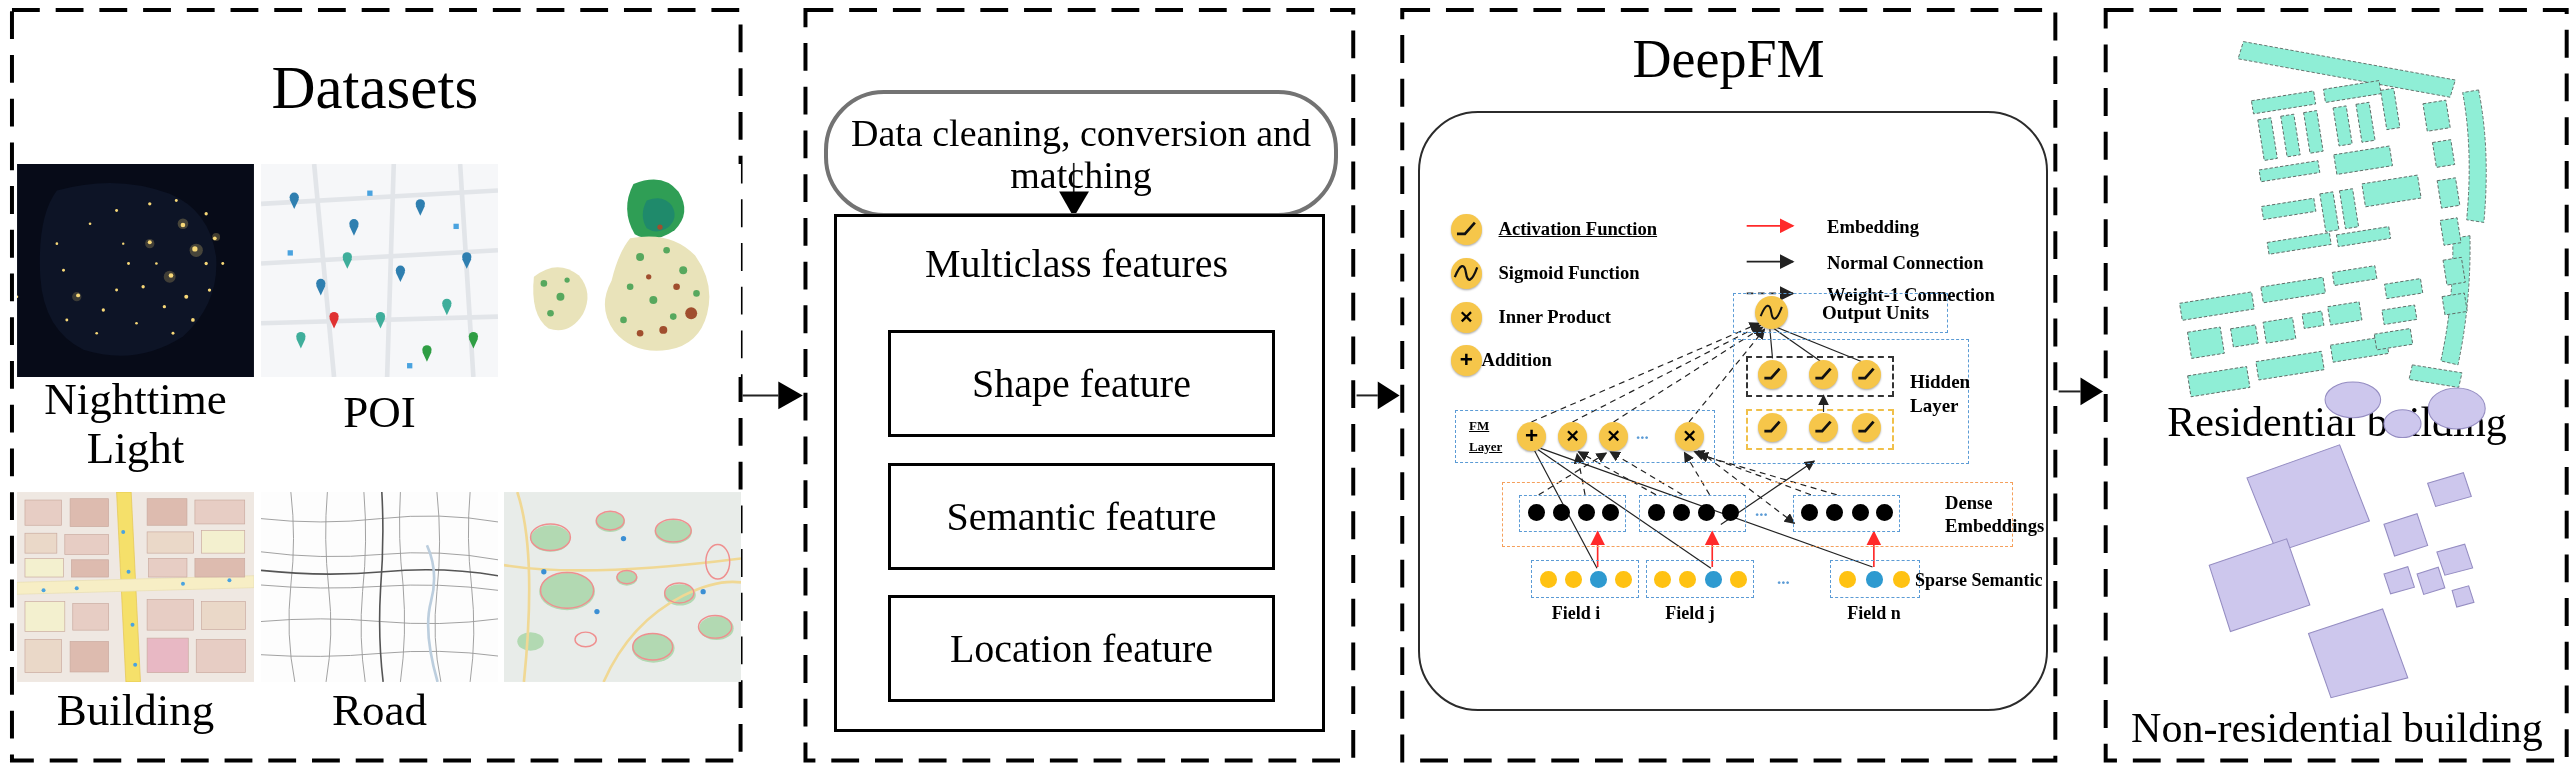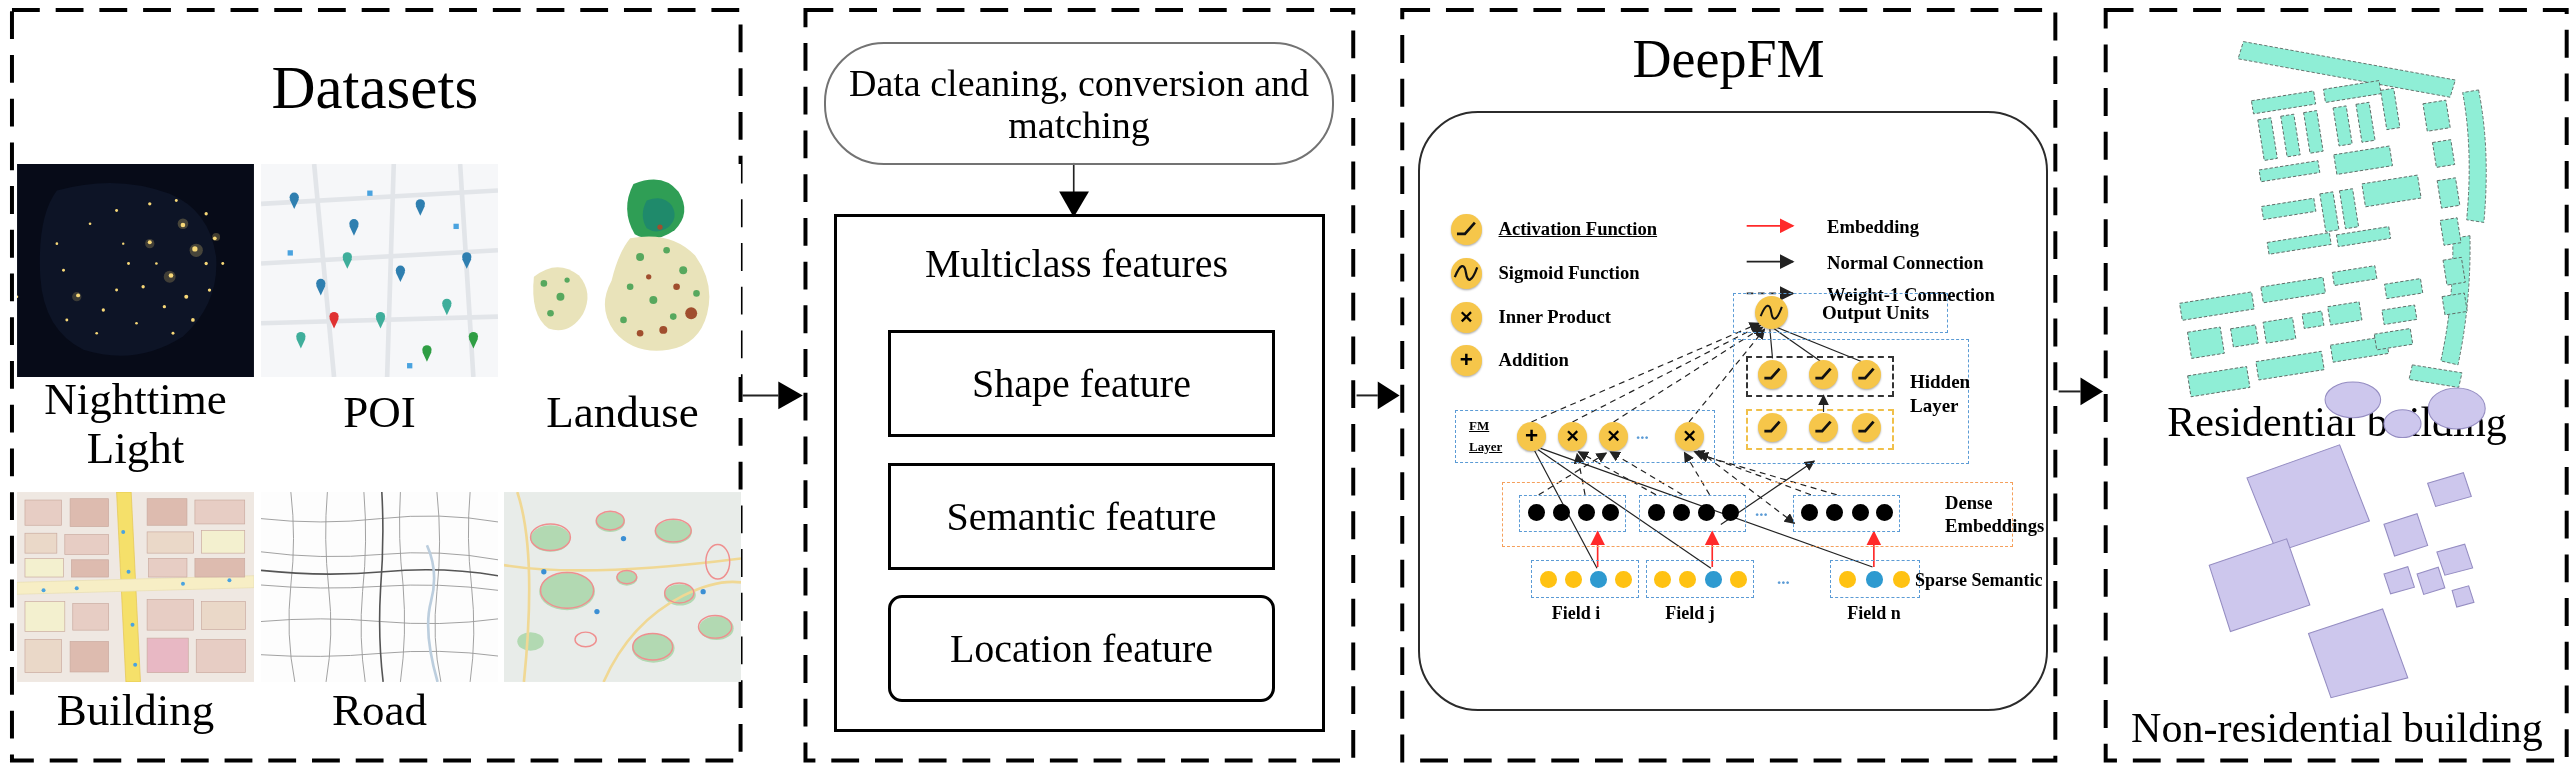--- a/index.html
+++ b/index.html
@@ -1,21 +1,21 @@
 <!DOCTYPE html>
 <html style="font-size:10.6px"><head>
 <meta charset="utf-8">
 <style>
   html,body{margin:0;padding:0;background:#fff;}
   .canvas{position:relative;width:2576px;height:769px;background:#fff;
           font-family:"Liberation Serif","DejaVu Serif",serif;color:#000;overflow:hidden;}
   .abs{position:absolute;}
   .lbl{position:absolute;text-align:center;}
-  .pill{position:absolute;border:2px solid #737373;border-radius:60px;display:flex;
-        align-items:center;justify-content:center;text-align:center;}
+  .pill{position:absolute;border:4px solid #737373;border-radius:60px;display:flex;
+        align-items:center;justify-content:center;text-align:center;margin-top:48px;}
   .solidbox{position:absolute;border:3.3px solid #000;}
   .featbox{position:absolute;border:3.3px solid #000;display:flex;align-items:center;justify-content:center;}
   .round{position:absolute;border:2px solid #2b2b2b;border-radius:60px;}
   .dbox{position:absolute;border:1.7px dashed #5B9BD5;}
   .node{position:absolute;width:29px;height:29px;border-radius:50%;background:#F6C64A;
         display:flex;align-items:center;justify-content:center;box-shadow:0 1.3px 2px rgba(0,0,0,.3);}
   .bignode{position:absolute;width:33px;height:33px;border-radius:50%;background:#F6C64A;
         display:flex;align-items:center;justify-content:center;box-shadow:0 1.3px 2px rgba(0,0,0,.3);}
   .glyph{font-weight:bold;font-size:20px;line-height:1;font-family:"Liberation Sans",sans-serif;}
   .dot{position:absolute;border-radius:50%;}
@@ -234,21 +234,20 @@
       <g fill="#a04e2e">
         <circle cx="282" cy="225" r="9"></circle>
           <circle cx="240" cy="250" r="6"></circle>
           <circle cx="205" cy="255" r="5"></circle>
         <circle cx="260" cy="185" r="5"></circle>
           <circle cx="218" cy="170" r="4"></circle>
           <circle cx="235" cy="95" r="4"></circle>
       </g>
     </svg>
   </div>
-  <div class="lbl" style="left:504px;top:386px;width:237px;font-size:45px;">Landuse</div>
 
   <div class="imgbox" style="left:17px;top:492px;">
     <svg width="237" height="190" viewBox="0 0 357 286">
       <rect width="357" height="286" fill="#efe8e2"></rect>
       <polygon points="150,0 172,0 186,286 164,286" fill="#f5e06a" stroke="#e3c44d"></polygon>
       <polygon points="0,136 357,126 357,144 0,154" fill="#f7eec5" stroke="#e8ddb0"></polygon>
       <g stroke="#c9a99e" stroke-width="1">
         <rect x="12" y="12" width="55" height="38" fill="#e7cdc4"></rect>
           <rect x="80" y="10" width="58" height="42" fill="#ddbbaf"></rect>
         <rect x="12" y="62" width="48" height="30" fill="#ead8c8"></rect>
@@ -355,21 +354,21 @@
 
   <div class="solidbox" style="left:834px;top:214px;width:485px;height:512px;"></div>
   <div class="lbl" style="left:834px;top:240px;width:485px;font-size:40px;">Multiclass features</div>
 
   <div class="featbox" style="left:888px;top:330px;width:381px;height:101px;font-size:40px;">
     <span>Shape feature</span>
   </div>
   <div class="featbox" style="left:888px;top:463px;width:381px;height:101px;font-size:40px;">
     <span>Semantic feature</span>
   </div>
-  <div class="featbox" style="left:888px;top:595px;width:381px;height:101px;font-size:40px;border-radius:14px;">
+  <div class="featbox" style="left:888px;top:595px;width:381px;height:101px;font-size:40px;">
     <span>Location feature</span>
   </div>
 
   <div class="lbl" style="left:1400px;top:28px;width:657px;font-size:54px;">DeepFM</div>
   <div class="round" style="left:1418px;top:111px;width:626px;height:596px;"></div>
 
   <div class="legrow" style="left:1451px;top:214px;text-decoration:underline;">
     <span class="licon">
       <svg width="26.5" height="26.5" viewBox="0 0 40 40">
           <polyline points="6,27 18,27 33,10" stroke="#111" stroke-width="4" fill="none"></polyline>
@@ -388,21 +387,21 @@
   <div class="legrow" style="left:1451px;top:302px;">
     <span class="licon">
         <span class="glyph" style="font-size:17px;">✕</span>
       </span>
     <span class="small" style="margin-left:17px;">Inner Product</span>
   </div>
   <div class="legrow" style="left:1451px;top:345px;">
     <span class="licon">
         <span class="glyph" style="font-size:22.5px;">+</span>
       </span>
-    <span class="small" style="margin-left:17px;">Addition</span>
+    <span class="small" style="">Addition</span>
   </div>
 
   <div class="abs small" style="left:1827px;top:216px;">Embedding</div>
   <div class="abs small" style="left:1827px;top:252px;">Normal Connection</div>
   <div class="abs small" style="left:1827px;top:284px;">Weight-1 Connection</div>
 
   <div class="dbox" style="left:1733px;top:293px;width:213px;height:38px;"></div>
   <div class="bignode" style="left:1755px;top:296px;">
     <svg width="26.5" height="26.5" viewBox="0 0 40 40">
         <path d="M4,26 C12,6 18,6 20,20 C22,34 28,34 36,12" stroke="#111" stroke-width="3" fill="none"></path>

